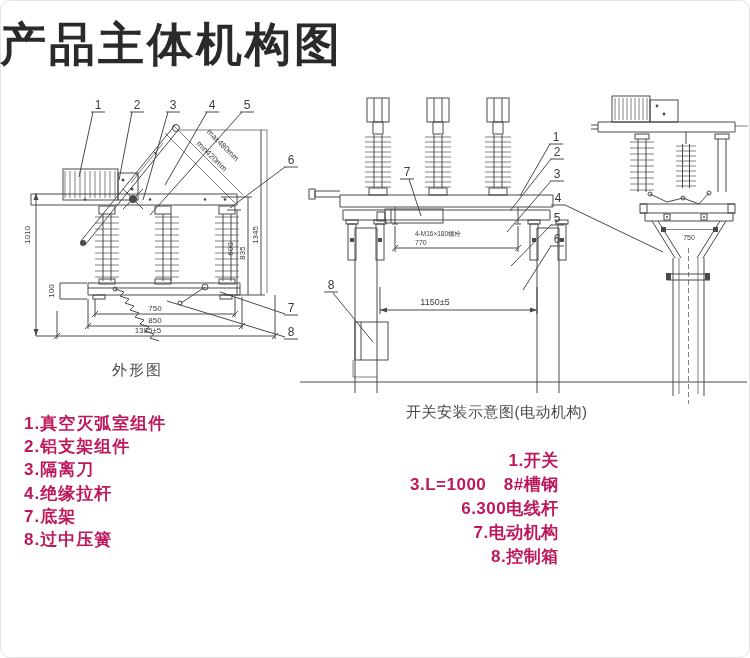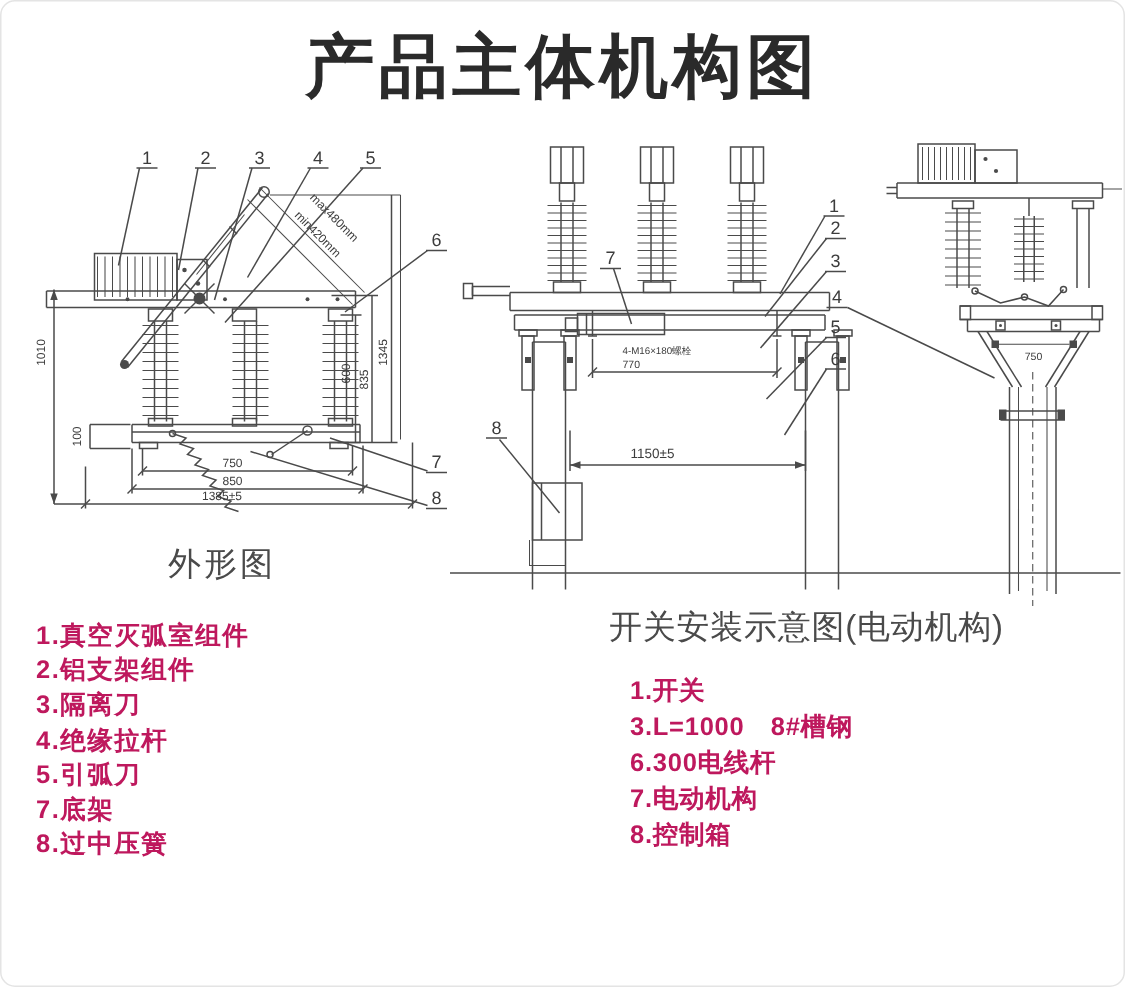--- a/index.html
+++ b/index.html
@@ -1,27 +1,27 @@
 <!DOCTYPE html>
 <html><head>
 <meta charset="utf-8">
 <style>
   html,body{margin:0;padding:0;background:#fff;}
   body{width:750px;height:658px;position:relative;overflow:hidden;
        font-family:"Liberation Sans","DejaVu Sans",sans-serif;color:#3f3f3f;}
   .frame{position:absolute;inset:0;border:1px solid #e4e4e4;border-radius:10px;pointer-events:none;}
-  .title{position:absolute;left:0;top:14px;width:100%;text-align:center;
+  .title{position:absolute;left:0;top:14px;width:100%;text-align:left;
          font-size:46px;font-weight:700;color:#2a2a2a;letter-spacing:3px;}
-  .caption{position:absolute;font-size:22px;font-weight:500;color:#4a4a4a;letter-spacing:2px;}
+  .caption{position:absolute;font-size:15px;font-weight:500;color:#4a4a4a;letter-spacing:2px;}
   .cap-left{left:112px;top:361px;}
   .cap-right{left:406px;top:403px;letter-spacing:0.5px;}
   .legend{position:absolute;font-size:17px;font-weight:600;color:#be185d;}
   .legend div{white-space:pre;}
   .legend-left{left:24px;top:412px;line-height:23.2px;letter-spacing:1px;}
-  .legend-right{left:420px;top:449px;line-height:24px;letter-spacing:0.5px;}
+  .legend-right{left:410px;top:449px;line-height:24px;letter-spacing:0.5px;text-align:right;}
   svg{position:absolute;}
   svg line, svg path, svg rect, svg polyline, svg circle{stroke:#4a4a4a;stroke-width:1;fill:none;}
   svg .f{fill:#4a4a4a;stroke:none;}
   svg .thin{stroke-width:0.7;}
   svg text{stroke:none;fill:#3c3c3c;font-family:"Liberation Sans","DejaVu Sans",sans-serif;}
   .co{font-size:12px;}
   .dm{font-size:8px;}
 </style>
 </head>
 <body>
@@ -366,21 +366,20 @@
 </svg>
 
 <div class="caption cap-left">外形图</div>
 <div class="caption cap-right">开关安装示意图(电动机构)</div>
 
 <div class="legend legend-left">
   <div>1.真空灭弧室组件</div>
   <div>2.铝支架组件</div>
   <div>3.隔离刀</div>
   <div>4.绝缘拉杆</div>
-  <div>5.引弧刀</div>
   <div>7.底架</div>
   <div>8.过中压簧</div>
 </div>
 
 <div class="legend legend-right">
   <div>1.开关</div>
   <div>3.L=1000　8#槽钢</div>
   <div>6.300电线杆</div>
   <div>7.电动机构</div>
   <div>8.控制箱</div>

